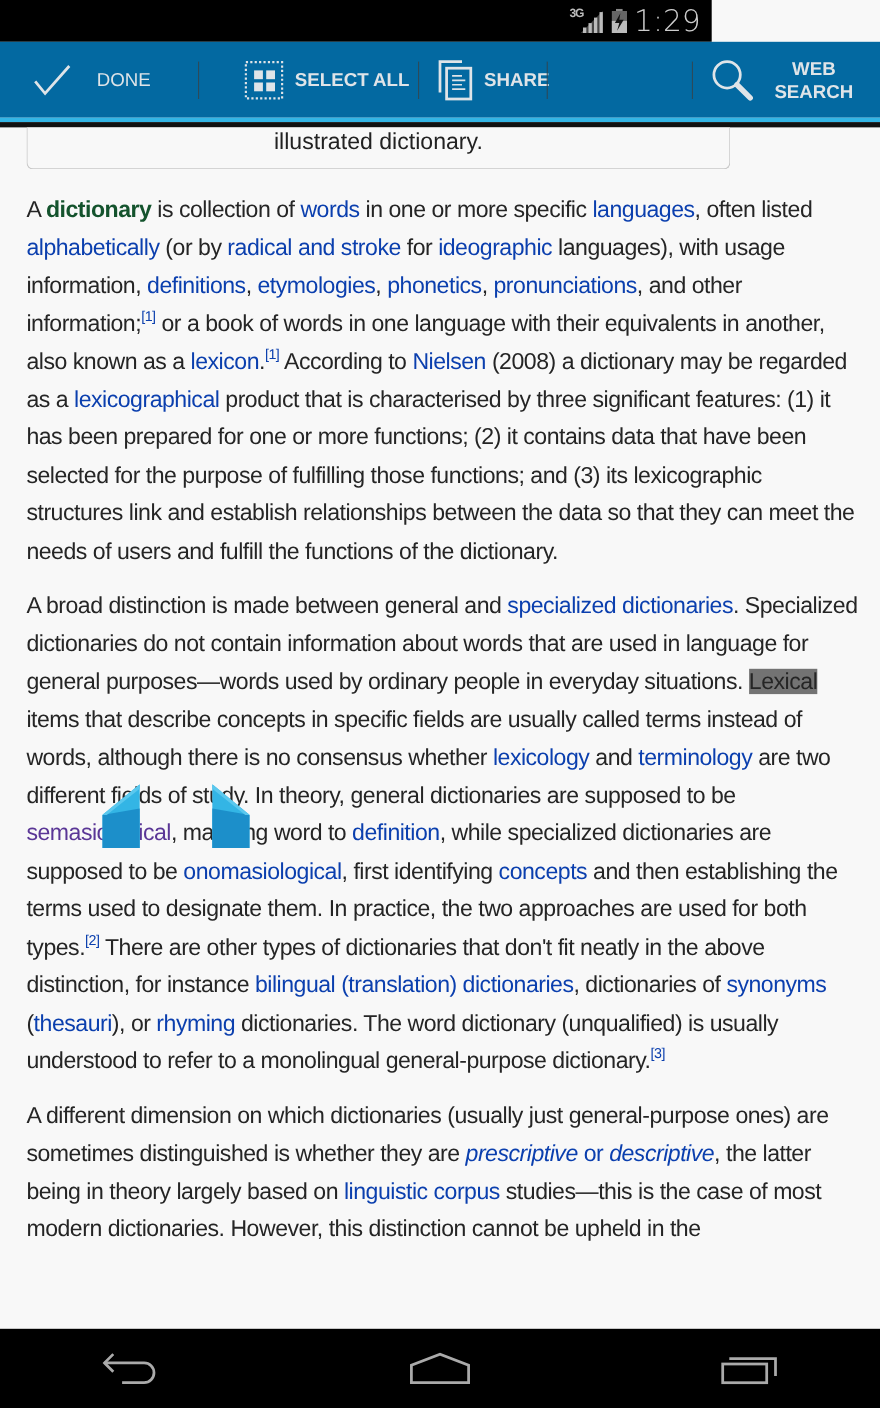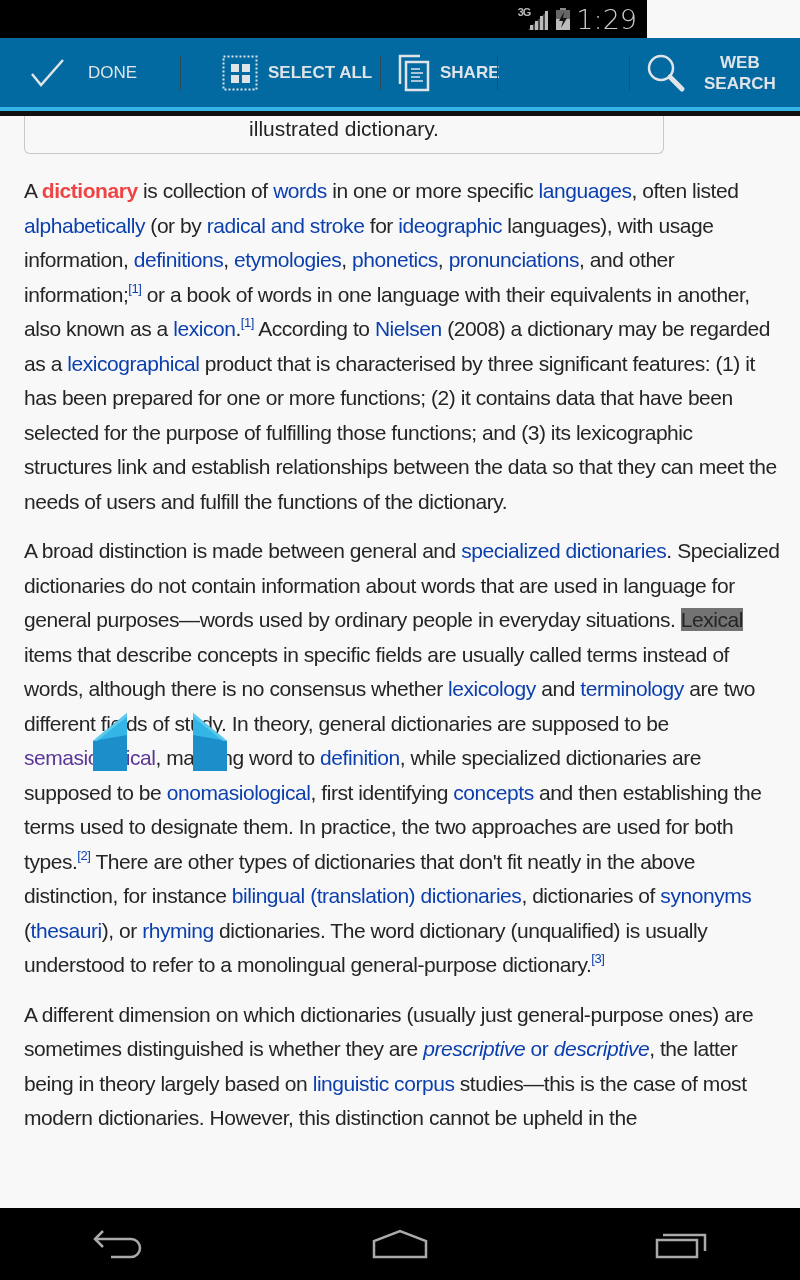--- a/index.html
+++ b/index.html
@@ -32,21 +32,21 @@
   .search-item { left: 646px; }
   .search-item .lbl { margin-left: 18px; text-align: center; line-height: 21px; }
 
   
   .content { position: absolute; top: 116px; left: 0; width: 800px; height: 1092px; overflow: hidden; background: #f8f8f8; }
   .caption-box { position: absolute; top: -10px; left: 24px; width: 640px; height: 48px; border: 1px solid #c8c8c8; border-top: none; border-radius: 0 0 6px 6px; background: #f8f8f8; text-align: center; font-size: 21px; color: #222; padding-top: 11px; }
   .article { position: absolute; top: 58px; left: 24px; width: 760px; color: #252525; font-size: 21px; line-height: 34.5px; letter-spacing: -0.45px; }
   .article p { margin-bottom: 15px; }
   .article a { color: #0b3fae; text-decoration: none; }
   .article a.visited { color: #5a3696; }
-  .article b { font-weight: bold; color: #ef4444; }
+  .article b { font-weight: bold; color: #14532d; }
   .article sup { font-size: 13px; line-height: 0; vertical-align: 9px; color: #0b3fae; }
   .article i { font-style: italic; }
   .sel { background: #737373; position: relative; }
 
   
   .handle { position: absolute; width: 38px; height: 58px; }
   .handle-left { left: 93px; top: 713px; }
   .handle-right { left: 189px; top: 713px; }
 
   

